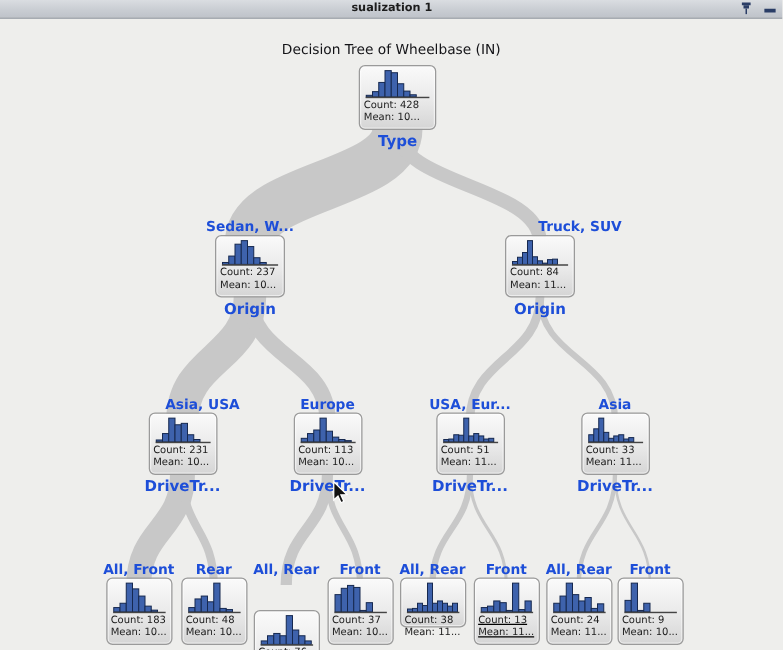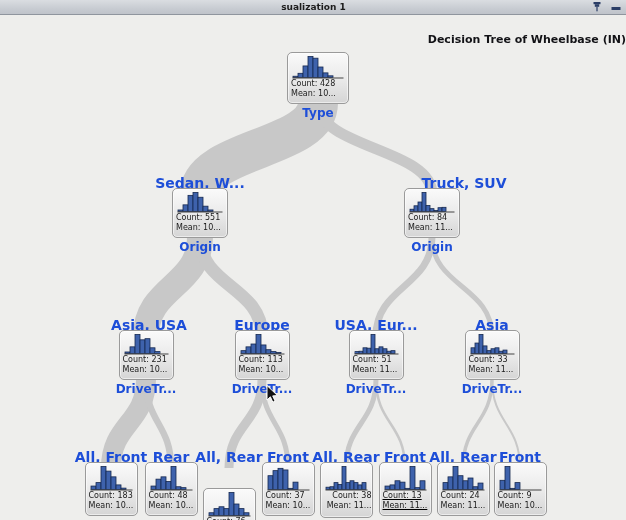--- a/index.html
+++ b/index.html
@@ -18,42 +18,42 @@
   }
   .titlebar-text{
     font-size:9px;font-weight:bold;color:#1c1c1c;
     margin-left:1px;white-space:nowrap;
   }
   .titlebar-icons{position:absolute;right:4px;top:1px;display:flex;gap:7px;}
   .tb-icon{width:12px;height:12px;display:flex;align-items:center;justify-content:center;cursor:default;}
   
   .canvas{position:absolute;left:0;top:15px;width:626px;height:505px;}
   .chart-title{
-    position:absolute;left:0;top:18px;width:626px;text-align:right;
-    font-size:11px;font-weight:bold;color:#121216;
+    position:absolute;left:0;top:18px;width:626px;text-align:center;
+    font-size:11px;font-weight:normal;color:#121216;
   }
   #links{position:absolute;left:0;top:0;width:626px;height:520px;z-index:1;}
   
   .node{
     position:absolute;z-index:2;box-sizing:border-box;
     border:1px solid #9a9a9a;border-radius:5px;
     background:linear-gradient(180deg,#fafafa 0%,#e9e9e9 55%,#d5d5d5 100%);
     box-shadow:0 0 0 1px rgba(255,255,255,.55) inset;
     cursor:default;
   }
   .node svg{display:block;margin:2px auto 0 auto;}
   .node-line{
     font-size:8px;line-height:10px;color:#1a1a1a;
     padding-left:3px;white-space:nowrap;overflow:hidden;
   }
   .lbl{
     position:absolute;z-index:2;transform:translateX(-50%);
     white-space:nowrap;color:#1d4ed8;text-align:center;
   }
-  .lbl-above{font-size:14px;font-weight:bold;}
+  .lbl-above{font-size:11px;font-weight:bold;}
   .lbl-below{font-size:12px;font-weight:bold;}
   
   .cursor{position:absolute;z-index:5;}
 </style>
 </head>
 <body>
 
 <div class="titlebar">
   <span class="titlebar-text">sualization 1</span>
   <div class="titlebar-icons">
@@ -115,21 +115,21 @@
       <svg width="46" height="22">
         <rect x="1" y="18.98" width="5" height="1.52" fill="#3e62ac" stroke="#16284f" stroke-width="0.8"></rect>
         <rect x="6" y="13.850000000000001" width="5" height="6.6499999999999995" fill="#3e62ac" stroke="#16284f" stroke-width="0.8"></rect>
         <rect x="11" y="4.350000000000001" width="5" height="16.15" fill="#3e62ac" stroke="#16284f" stroke-width="0.8"></rect>
         <rect x="16" y="1.5" width="5" height="19" fill="#3e62ac" stroke="#16284f" stroke-width="0.8"></rect>
         <rect x="21" y="6.25" width="5" height="14.25" fill="#3e62ac" stroke="#16284f" stroke-width="0.8"></rect>
         <rect x="26" y="15.18" width="5" height="5.32" fill="#3e62ac" stroke="#16284f" stroke-width="0.8"></rect>
         <rect x="31" y="18.98" width="5" height="1.52" fill="#3e62ac" stroke="#16284f" stroke-width="0.8"></rect>
         <line x1="0.5" y1="21" x2="45.5" y2="21" stroke="#444444" stroke-width="1.2"></line>
       </svg>
-      <div class="node-line">Count: 551</div>
+      <div class="node-line">Count: 237</div>
       <div class="node-line">Mean: 10...</div>
     </div>
     <div class="lbl lbl-below" style="left: 200px; top: 240px;">Origin</div>
     <div class="lbl lbl-above" style="left: 432px; top: 175px; margin-left: 32px;">Truck, SUV</div>
     <div class="node" style="left: 404px; top: 188px; width: 56px; height: 50px;">
       <svg width="46" height="22">
         <rect x="1" y="18.22" width="4" height="2.28" fill="#3e62ac" stroke="#16284f" stroke-width="0.8"></rect>
         <rect x="5" y="14.8" width="4" height="5.7" fill="#3e62ac" stroke="#16284f" stroke-width="0.8"></rect>
         <rect x="9" y="11" width="4" height="9.5" fill="#3e62ac" stroke="#16284f" stroke-width="0.8"></rect>
         <rect x="13" y="1.5" width="4" height="19" fill="#3e62ac" stroke="#16284f" stroke-width="0.8"></rect>
@@ -137,21 +137,21 @@
         <rect x="21" y="17.65" width="4" height="2.85" fill="#3e62ac" stroke="#16284f" stroke-width="0.8"></rect>
         <rect x="25" y="19.5" width="4" height="1" fill="#3e62ac" stroke="#16284f" stroke-width="0.8"></rect>
         <rect x="29" y="16.7" width="4" height="3.8000000000000003" fill="#3e62ac" stroke="#16284f" stroke-width="0.8"></rect>
         <rect x="33" y="16.32" width="4" height="4.18" fill="#3e62ac" stroke="#16284f" stroke-width="0.8"></rect>
         <line x1="0.5" y1="21" x2="45.5" y2="21" stroke="#444444" stroke-width="1.2"></line>
       </svg>
       <div class="node-line">Count: 84</div>
       <div class="node-line">Mean: 11...</div>
     </div>
     <div class="lbl lbl-below" style="left: 432px; top: 240px;">Origin</div>
-    <div class="lbl lbl-above" style="left: 149px; top: 317px;">Asia, USA</div>
+    <div class="lbl lbl-above" style="left: 162px; top: 317px;">Asia, USA</div>
     <div class="node" style="left: 118.5px; top: 330px; width: 55px; height: 50px;">
       <svg width="45" height="22">
         <rect x="1" y="18.98" width="5" height="1.52" fill="#3e62ac" stroke="#16284f" stroke-width="0.8"></rect>
         <rect x="6" y="13.850000000000001" width="5" height="6.6499999999999995" fill="#3e62ac" stroke="#16284f" stroke-width="0.8"></rect>
         <rect x="11" y="1.5" width="5" height="19" fill="#3e62ac" stroke="#16284f" stroke-width="0.8"></rect>
         <rect x="16" y="6.82" width="5" height="13.68" fill="#3e62ac" stroke="#16284f" stroke-width="0.8"></rect>
         <rect x="21" y="5.68" width="5" height="14.82" fill="#3e62ac" stroke="#16284f" stroke-width="0.8"></rect>
         <rect x="26" y="14.8" width="5" height="5.7" fill="#3e62ac" stroke="#16284f" stroke-width="0.8"></rect>
         <rect x="31" y="18.6" width="5" height="1.9000000000000001" fill="#3e62ac" stroke="#16284f" stroke-width="0.8"></rect>
         <line x1="0.5" y1="21" x2="44.5" y2="21" stroke="#444444" stroke-width="1.2"></line>
@@ -268,21 +268,21 @@
         <rect x="11" y="3.34" width="5" height="21.16" fill="#3e62ac" stroke="#16284f" stroke-width="0.8"></rect>
         <rect x="16" y="4.949999999999999" width="5" height="19.55" fill="#3e62ac" stroke="#16284f" stroke-width="0.8"></rect>
         <rect x="21" y="23.35" width="5" height="1.1500000000000001" fill="#3e62ac" stroke="#16284f" stroke-width="0.8"></rect>
         <rect x="26" y="17.14" width="5" height="7.36" fill="#3e62ac" stroke="#16284f" stroke-width="0.8"></rect>
         <line x1="0.5" y1="25" x2="42.5" y2="25" stroke="#444444" stroke-width="1.2"></line>
       </svg>
       <div class="node-line">Count: 37</div>
       <div class="node-line">Mean: 10...</div>
     </div>
     <div class="lbl lbl-above" style="left: 346px; top: 449px;">All, Rear</div>
-    <div class="node" style="left: 319.5px; top: 462px; width: 53px; height: 56px; text-align: right;">
+    <div class="node" style="left: 319.5px; top: 462px; width: 53px; height: 40px;">
       <svg width="43" height="26">
         <rect x="1" y="22.2" width="4" height="2.3000000000000003" fill="#3e62ac" stroke="#16284f" stroke-width="0.8"></rect>
         <rect x="5" y="21.740000000000002" width="4" height="2.76" fill="#3e62ac" stroke="#16284f" stroke-width="0.8"></rect>
         <rect x="9" y="17.6" width="4" height="6.8999999999999995" fill="#3e62ac" stroke="#16284f" stroke-width="0.8"></rect>
         <rect x="13" y="19.44" width="4" height="5.06" fill="#3e62ac" stroke="#16284f" stroke-width="0.8"></rect>
         <rect x="17" y="1.5" width="4" height="23" fill="#3e62ac" stroke="#16284f" stroke-width="0.8"></rect>
         <rect x="21" y="17.6" width="4" height="6.8999999999999995" fill="#3e62ac" stroke="#16284f" stroke-width="0.8"></rect>
         <rect x="25" y="15.76" width="4" height="8.74" fill="#3e62ac" stroke="#16284f" stroke-width="0.8"></rect>
         <rect x="29" y="17.6" width="4" height="6.8999999999999995" fill="#3e62ac" stroke="#16284f" stroke-width="0.8"></rect>
         <rect x="33" y="19.9" width="4" height="4.6000000000000005" fill="#3e62ac" stroke="#16284f" stroke-width="0.8"></rect>

